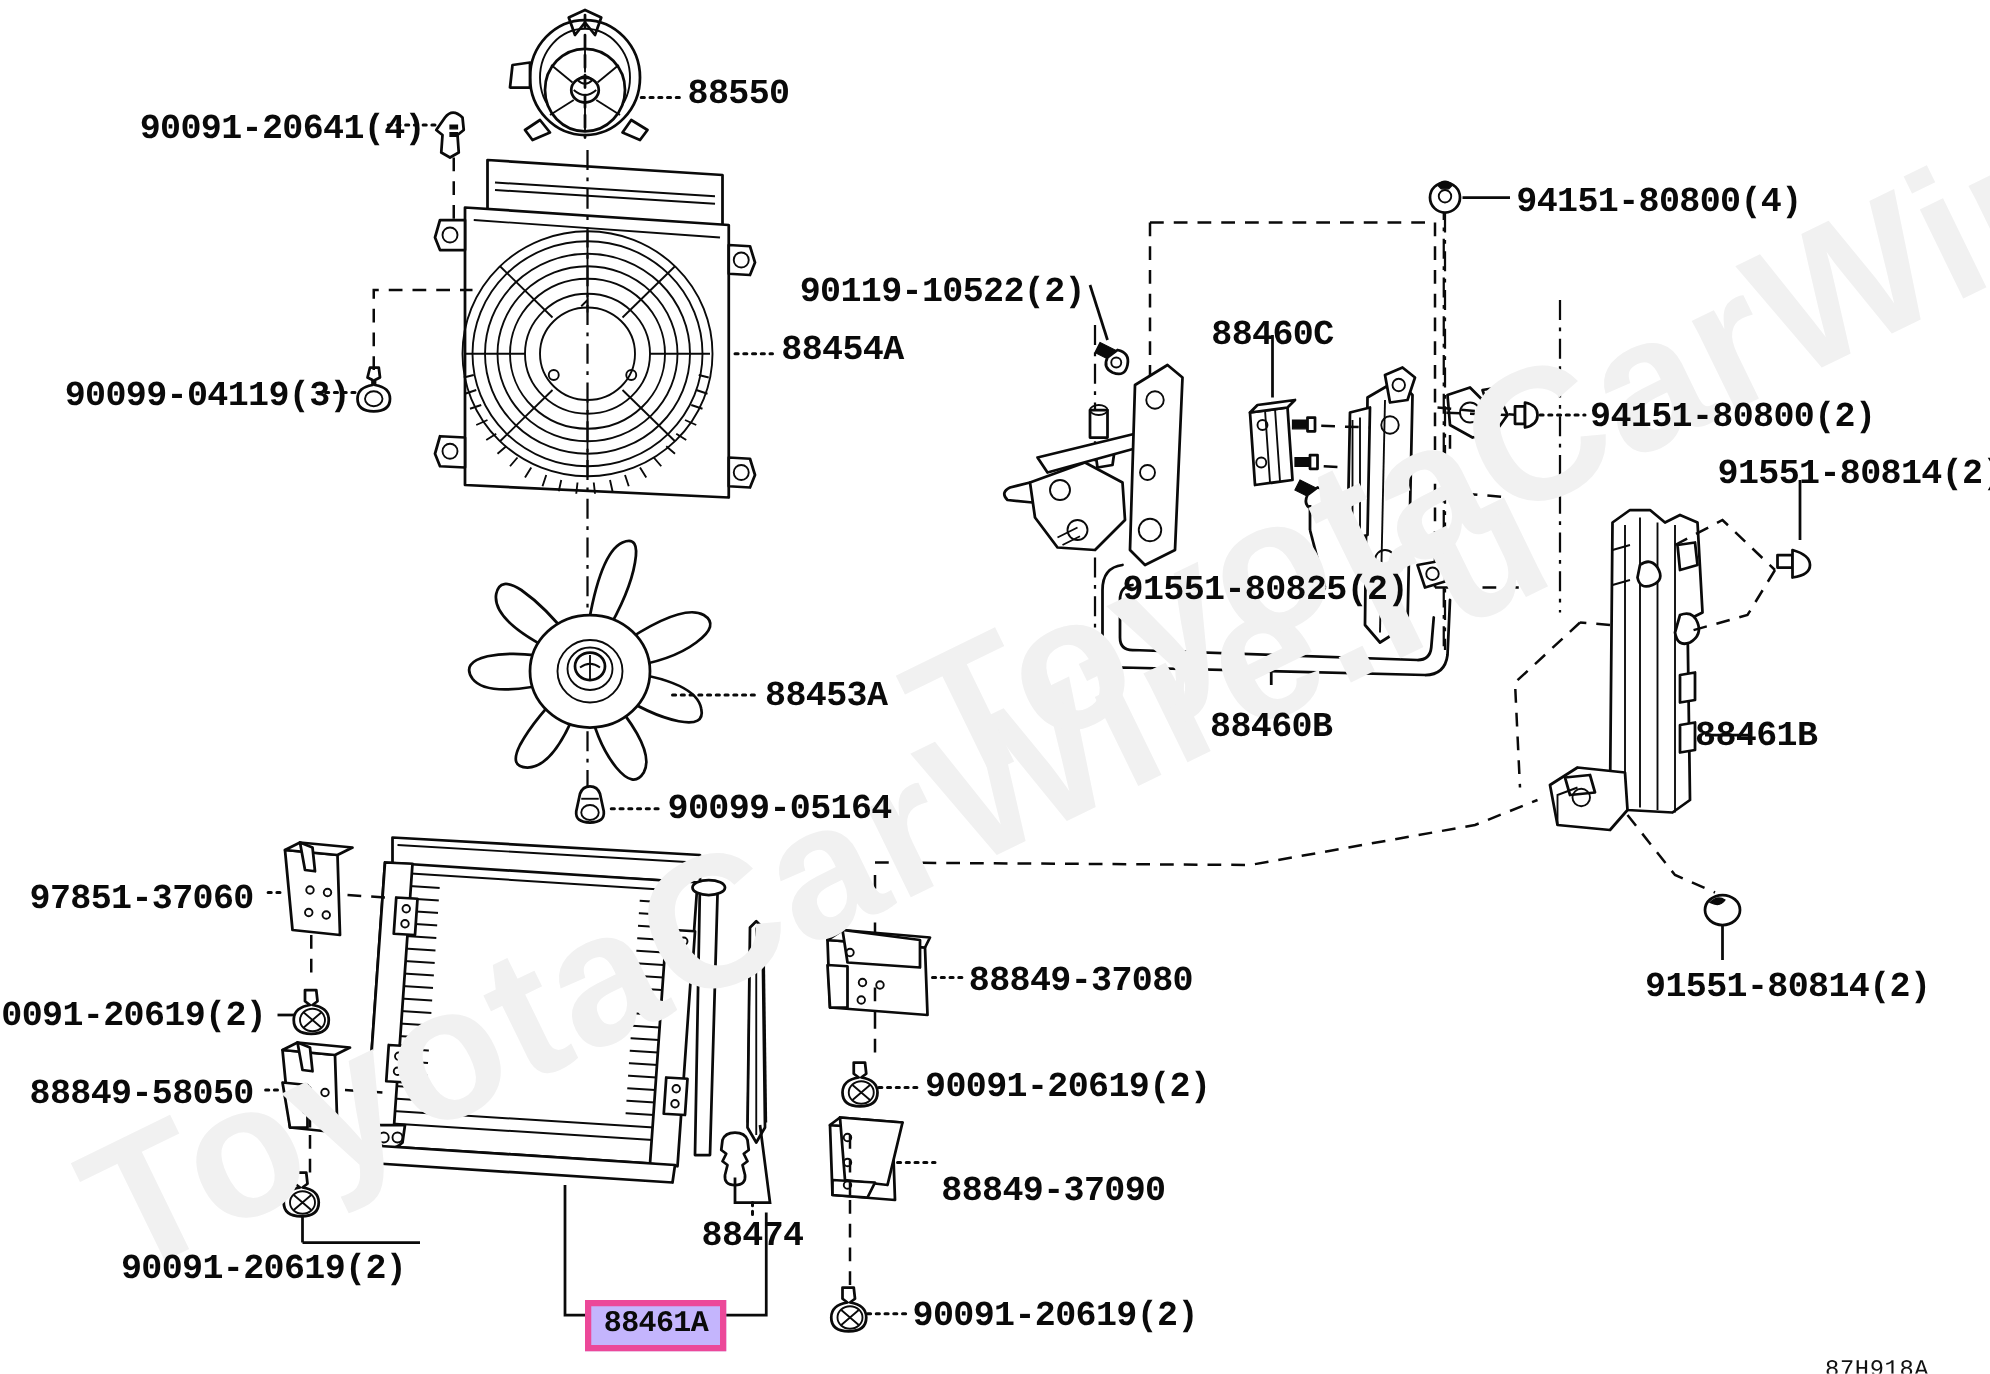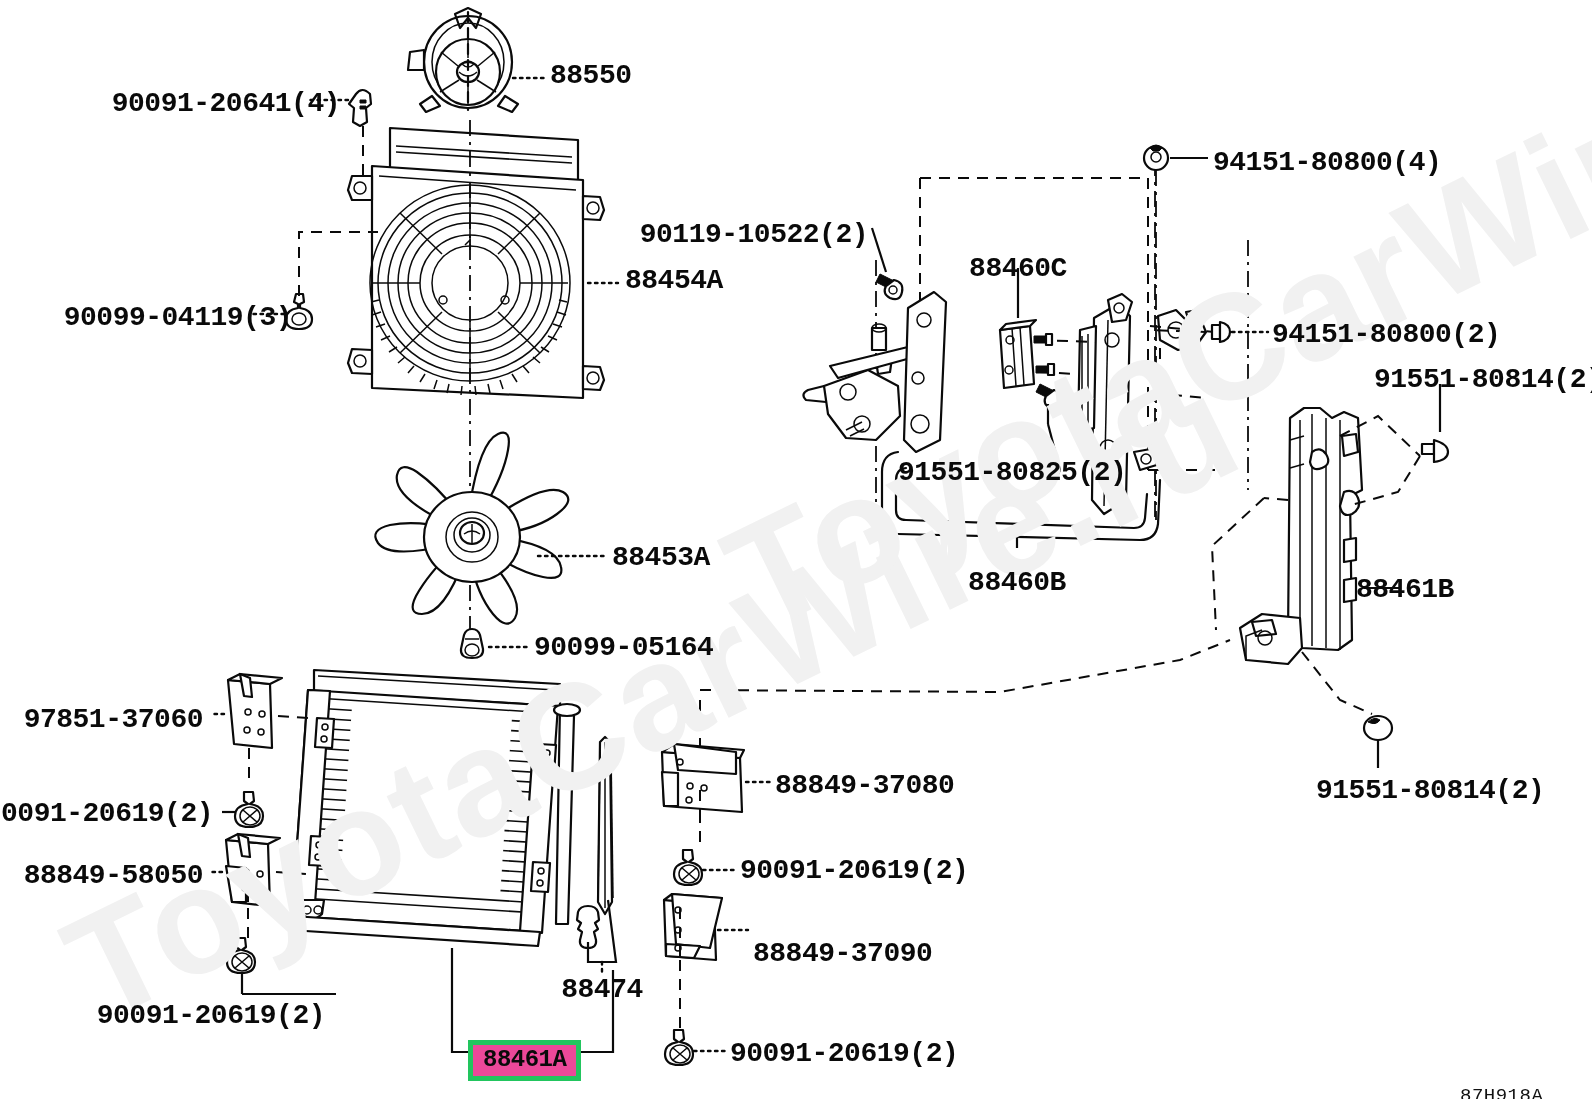--- a/index.html
+++ b/index.html
@@ -48,22 +48,22 @@
     color: #0a0a0a;
     white-space: nowrap;
     letter-spacing: -0.5px;
     z-index: 5;
   }
   .lbl.right { transform: translateX(-100%); }
   .lbl.center { transform: translateX(-50%); }
   .hl-box {
     position: absolute;
     z-index: 6;
-    border: 5px solid #22c55e;
-    background: #ec4899;
+    border: 5px solid #ec4899;
+    background: #c4b5fd;
     padding: 1px 10px 3px 10px;
     font-family: "Liberation Mono", "DejaVu Sans Mono", monospace;
     font-size: 24px;
     font-weight: 700;
     color: #0a0a0a;
     letter-spacing: -0.5px;
     white-space: nowrap;
   }
   .diag-id {
     position: absolute;
@@ -517,21 +517,21 @@
     <path class="dash" d="M700 690 L1000 692 L1180 660 L1230 640" stroke-dasharray="11 8"></path>
 
   </svg>
 
   <div class="lbl" style="left:550px; top:60px;">88550</div>
   <div class="lbl right" style="left:340px; top:88px;">90091-20641(4)</div>
   <div class="lbl" style="left:1213px; top:147px;text-align:right;">94151-80800(4)</div>
   <div class="lbl right" style="left:868px; top:219px;">90119-10522(2)</div>
   <div class="lbl center" style="left:1018px; top:253px;">88460C</div>
   <div class="lbl" style="left:625px; top:265px;">88454A</div>
-  <div class="lbl right" style="left:292px; top:302px;">90099-04119(3)</div>
+  <div class="lbl right" style="left:280px; top:302px;">90099-04119(3)</div>
   <div class="lbl" style="left:1272px; top:319px;">94151-80800(2)</div>
   <div class="lbl" style="left:1374px; top:364px;">91551-80814(2)</div>
   <div class="lbl" style="left:898px; top:457px;">91551-80825(2)</div>
   <div class="lbl" style="left:612px; top:542px;">88453A</div>
   <div class="lbl center" style="left:1017px; top:567px;">88460B</div>
   <div class="lbl" style="left:1356px; top:574px;">88461B</div>
   <div class="lbl" style="left:534px; top:632px;">90099-05164</div>
   <div class="lbl right" style="left:203px; top:704px;">97851-37060</div>
   <div class="lbl" style="left:775px; top:770px;">88849-37080</div>
   <div class="lbl" style="left:1316px; top:775px;">91551-80814(2)</div>

